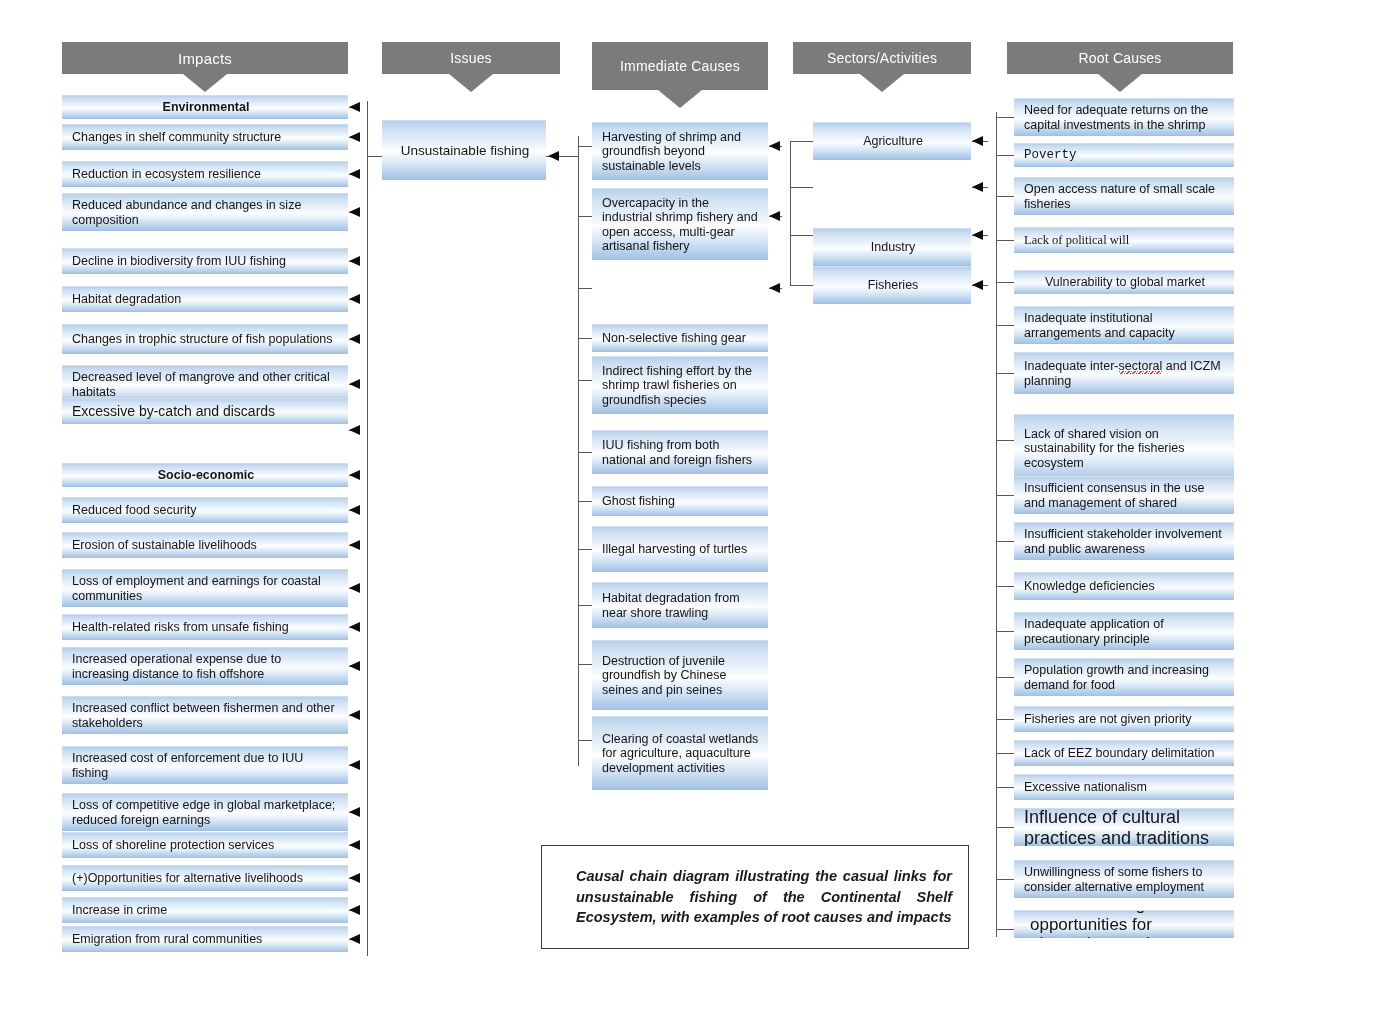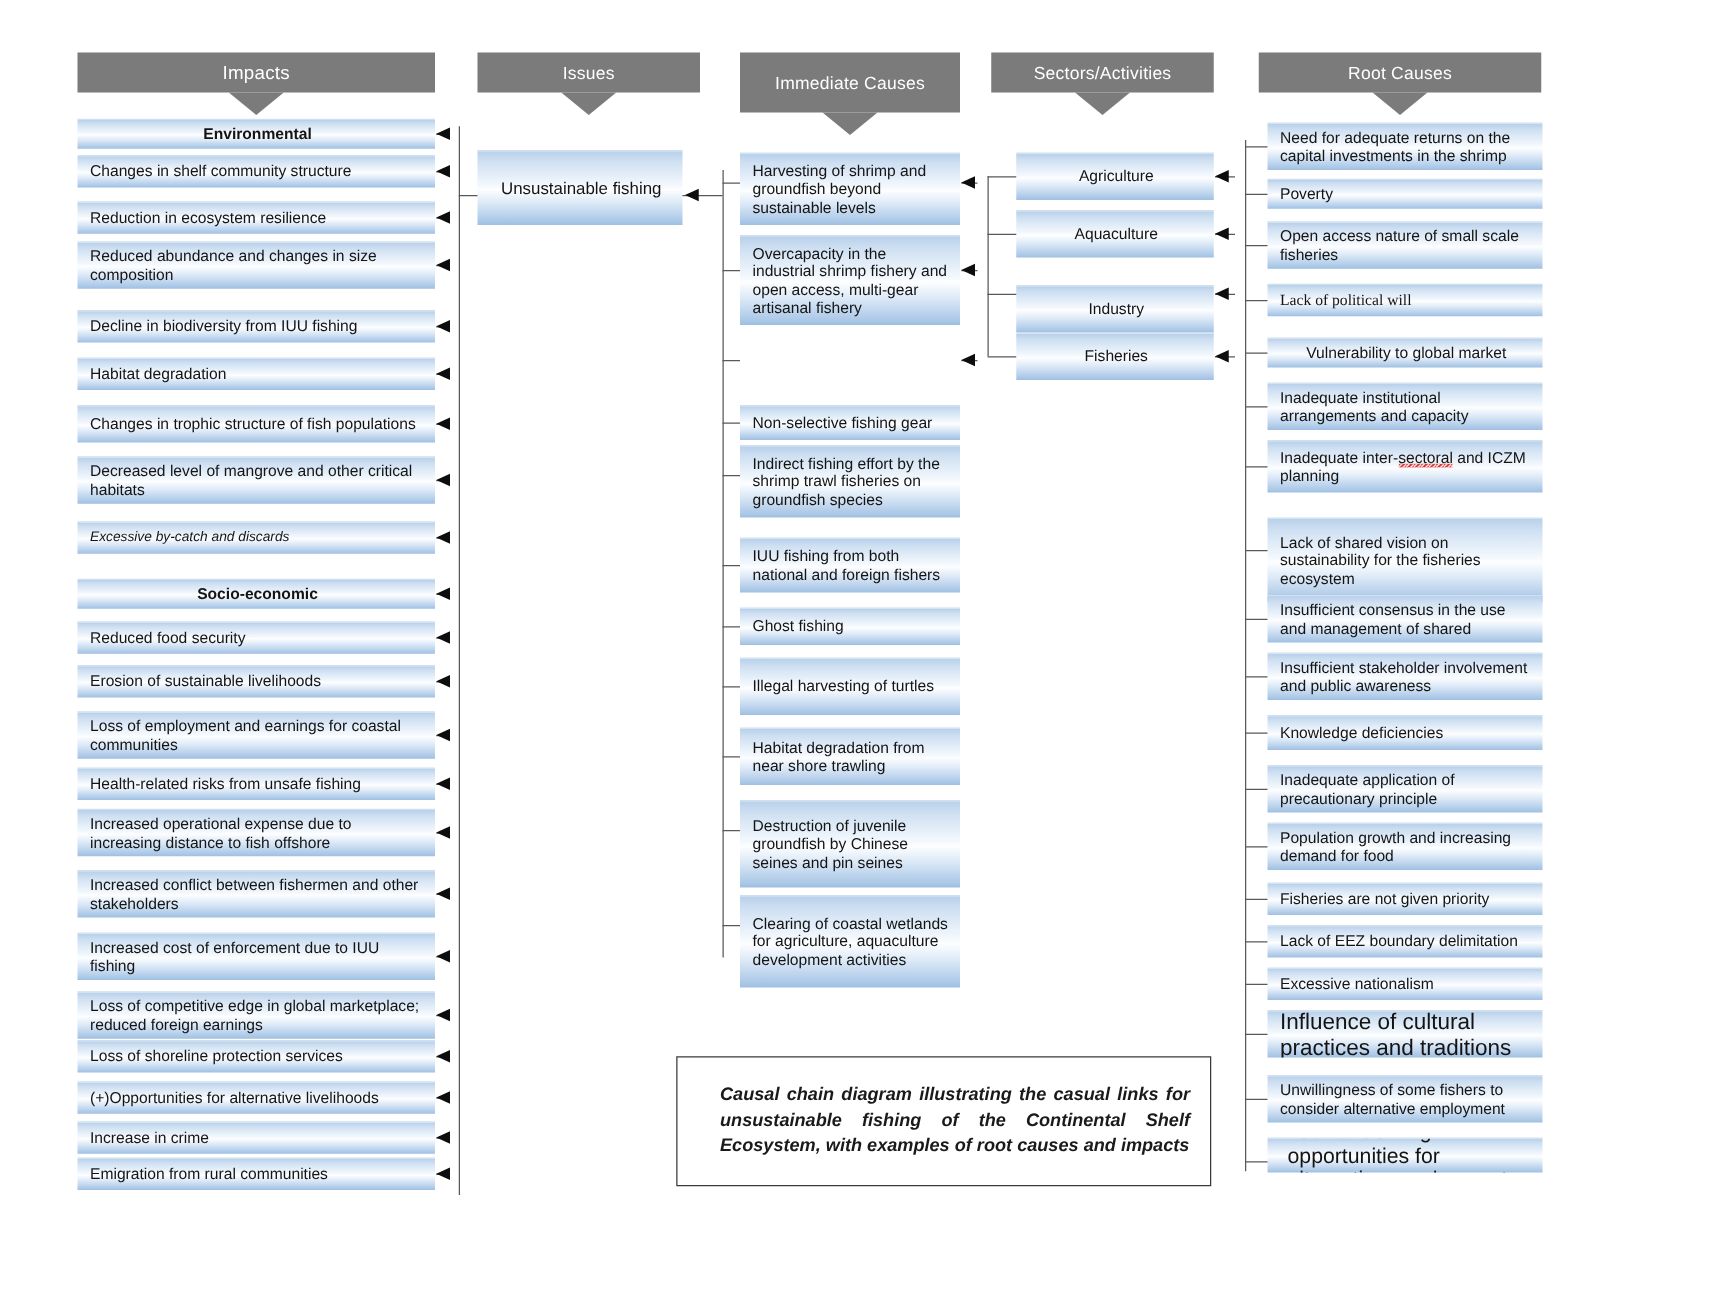--- a/index.html
+++ b/index.html
@@ -128,21 +128,21 @@
     </div>
     <div class="box" style="left: 62px; top: 286px; width: 286px; height: 26px; font-size: 12.5px;">
       <span class="txt">Habitat degradation</span>
     </div>
     <div class="box" style="left: 62px; top: 324px; width: 286px; height: 30px; font-size: 12.5px;">
       <span class="txt">Changes in trophic structure of fish populations</span>
     </div>
     <div class="box" style="left: 62px; top: 365px; width: 286px; height: 38px; font-size: 12.5px;">
       <span class="txt">Decreased level of mangrove and other critical habitats</span>
     </div>
-    <div class="box" style="left: 62px; top: 417px; width: 286px; height: 26px; font-size: 11px; font-style: italic;">
+    <div class="box" style="left: 62px; top: 398px; width: 286px; height: 26px; font-size: 14px;">
       <span class="txt">Excessive by-catch and discards</span>
     </div>
     <div class="box center bold" style="left: 62px; top: 463px; width: 286px; height: 24px; font-size: 12.5px;">
       <span class="txt">Socio-economic</span>
     </div>
     <div class="box" style="left: 62px; top: 497px; width: 286px; height: 26px; font-size: 12.5px;">
       <span class="txt">Reduced food security</span>
     </div>
     <div class="box" style="left: 62px; top: 532px; width: 286px; height: 26px; font-size: 12.5px;">
       <span class="txt">Erosion of sustainable livelihoods</span>
@@ -266,44 +266,41 @@
     <div class="hline" style="left: 578px; top: 501px; width: 14px;"></div>
     <div class="hline" style="left: 578px; top: 549px; width: 14px;"></div>
     <div class="hline" style="left: 578px; top: 605px; width: 14px;"></div>
     <div class="hline" style="left: 578px; top: 664px; width: 14px;"></div>
     <div class="hline" style="left: 578px; top: 740px; width: 14px;"></div>
     <div class="hline" style="left: 546px; top: 156px; width: 32px;"></div>
     <div class="arrowL" style="left: 548px; top: 150.5px;"></div>
     <div class="box center" style="left: 813px; top: 122px; width: 158px; height: 38px; font-size: 12.5px;">
       <span class="txt">Agriculture</span>
     </div>
-    <div class="box center" style="left: 813px; top: 168px; width: 158px; height: 38px; font-size: 12.5px;">
-      <span class="txt">Aquaculture</span>
-    </div>
     <div class="box center" style="left: 813px; top: 228px; width: 158px; height: 38px; font-size: 12.5px;">
       <span class="txt">Industry</span>
     </div>
     <div class="box center" style="left: 813px; top: 266px; width: 158px; height: 38px; font-size: 12.5px;">
       <span class="txt">Fisheries</span>
     </div>
     <div class="vline" style="left: 790px; top: 141px; height: 144px;"></div>
     <div class="hline" style="left: 790px; top: 141px; width: 23px;"></div>
     <div class="hline" style="left: 790px; top: 187px; width: 23px;"></div>
     <div class="hline" style="left: 790px; top: 235px; width: 23px;"></div>
     <div class="hline" style="left: 790px; top: 285px; width: 23px;"></div>
     <div class="hline" style="left: 769px; top: 146px; width: 13px;"></div>
     <div class="arrowL" style="left: 769px; top: 140.5px;"></div>
     <div class="hline" style="left: 769px; top: 216px; width: 13px;"></div>
     <div class="arrowL" style="left: 769px; top: 210.5px;"></div>
     <div class="hline" style="left: 769px; top: 288px; width: 13px;"></div>
     <div class="arrowL" style="left: 769px; top: 282.5px;"></div>
     <div class="box" style="left: 1014px; top: 98px; width: 220px; height: 38px; font-size: 12.5px;">
       <span class="txt">Need for adequate returns on the capital investments in the shrimp</span>
     </div>
-    <div class="box" style="left: 1014px; top: 143px; width: 220px; height: 24px; font-size: 12.5px;">
+    <div class="box" style="left: 1014px; top: 143px; width: 220px; height: 24px; font-size: 12.5px; font-family: Liberation Mono, monospace;">
       <span class="txt">Poverty</span>
     </div>
     <div class="box" style="left: 1014px; top: 177px; width: 220px; height: 38px; font-size: 12.5px; align-items: center;">
       <span class="txt">Open access nature of small scale fisheries</span>
     </div>
     <div class="box serif" style="left: 1014px; top: 227px; width: 220px; height: 26px; font-size: 12.5px;">
       <span class="txt">Lack of political will</span>
     </div>
     <div class="box center" style="left: 1014px; top: 270px; width: 220px; height: 24px; font-size: 12.5px;">
       <span class="txt">Vulnerability to global market</span>

